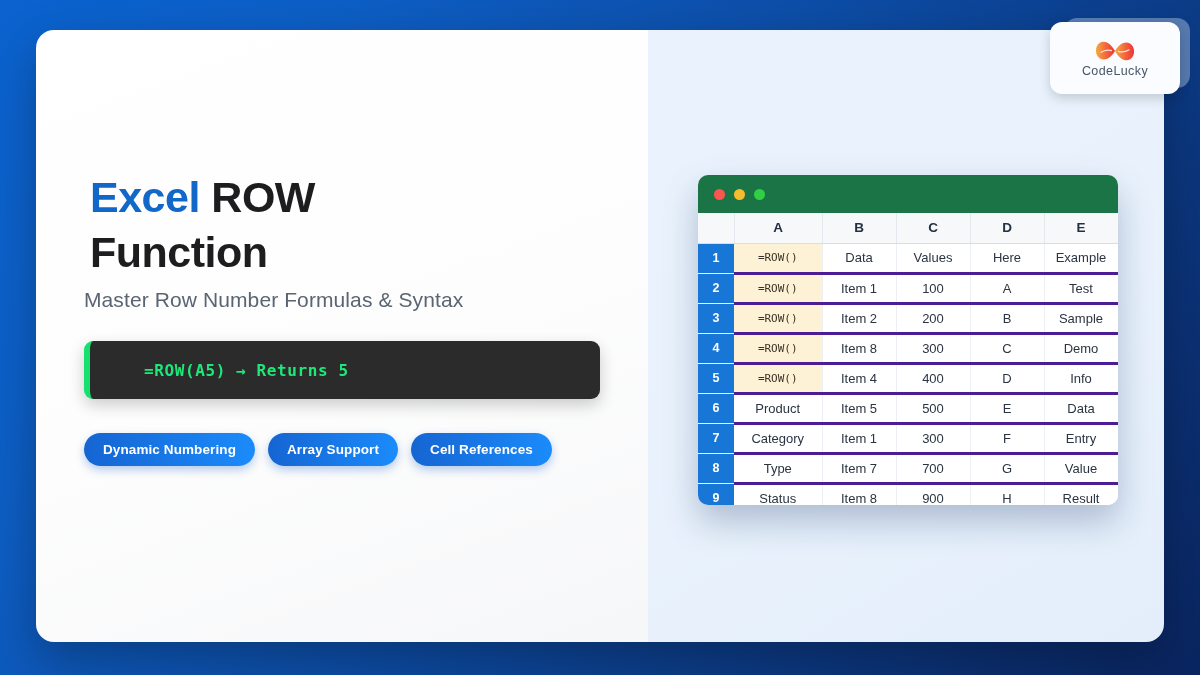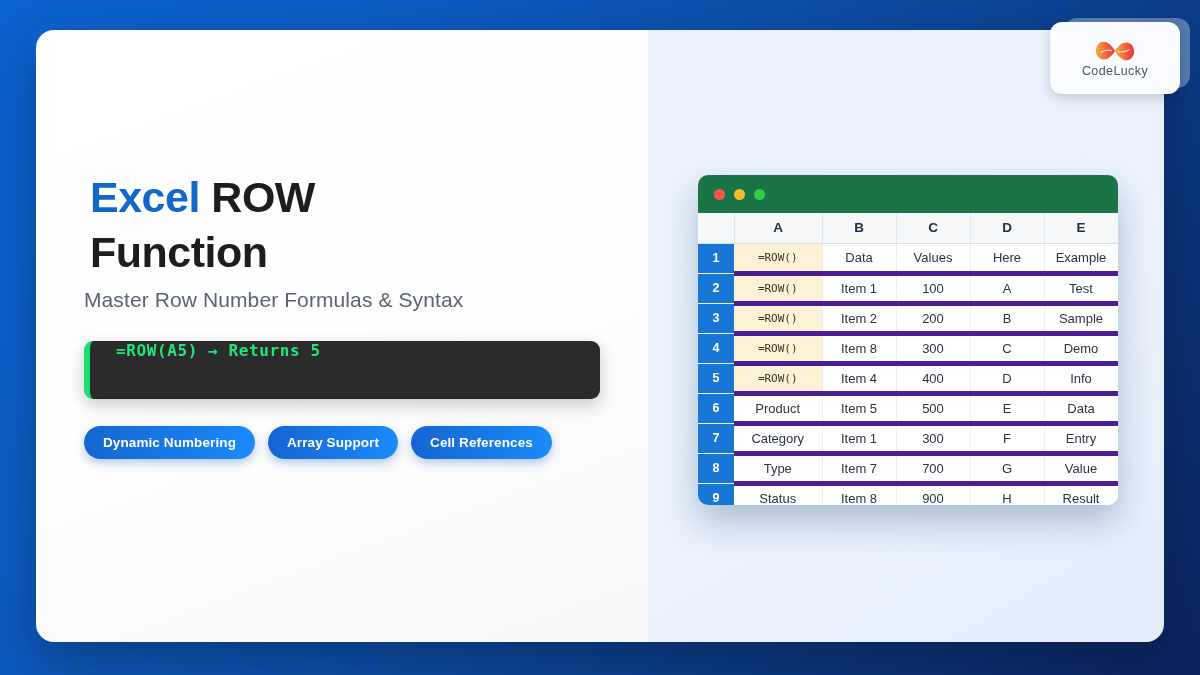--- a/index.html
+++ b/index.html
@@ -37,36 +37,37 @@
   #headline .hl-blue{ color:#1268c8; }
   #subtitle{
     margin-top:8px; font-size:21px; color:#5a6472; font-weight:normal;
     letter-spacing:.1px;
   }
 
   #code-block{
     margin-top:29px; width:516px; height:58px;
     background:#2b2b2b; border-radius:9px;
     border-left:6px solid #16e06e;
-    display:flex; 
+    display:flex; align-items:center;
     box-shadow:0 6px 16px rgba(0,0,0,.20);
+    padding-left:28px;
   }
   #code-text{
     font-family:"DejaVu Sans Mono", monospace;
     font-size:16px; font-weight:bold; color:#1ee87a;
     padding-left:26px; letter-spacing:.6px; white-space:pre;
   }
 
   #pills{ margin-top:27px; display:flex; flex-wrap:wrap; gap:13px; width:470px; }
   .pill{
     background:linear-gradient(90deg,#1565d2 0%,#1b8bfb 100%);
     color:#fff; font-size:13.5px; font-weight:bold;
     padding:9px 19px; border-radius:40px;
     box-shadow:0 4px 10px rgba(17,90,200,.30);
-    white-space:nowrap; letter-spacing:.1px;
+    white-space:nowrap; letter-spacing:.1px;margin-top:7px;
   }
 
   
   #sheet{
     position:absolute; left:50px; top:145px;
     width:420px; height:330px;
     border-radius:10px; overflow:hidden;
     box-shadow:0 16px 34px rgba(20,50,100,.28);
     background:#fff;
   }
@@ -87,21 +88,21 @@
     font-size:13.5px; font-weight:bold;
     border-right:1px solid #e3e7ee; border-bottom:1px solid #d8dde6;
   }
   #grid th.corner{ background:#f7f8fa; border-right:1px solid #e3e7ee; border-bottom:1px solid #d8dde6; }
   #grid td.rowhead{
     background:#1877d6; color:#fff; font-size:12.5px; font-weight:bold;
     text-align:center; height:30px; border-bottom:1px solid #f0f2f5;
   }
   #grid td.cell{
     height:30px; text-align:center; font-size:13px; color:#2b3441;
-    border-right:1px solid #eceff4; border-bottom:5px solid #4c1d95;
+    border-right:1px solid #eceff4; border-bottom:3px solid #4c1d95;
     background:#fff; overflow:hidden; white-space:nowrap;
   }
   #grid td.cell.formula{
     background:#fdf2d5; font-family:"DejaVu Sans Mono", monospace;
     font-size:11px; color:#3a3226; font-weight:normal;
   }
 
   
   #logo-back{
     position:absolute; right:10px; top:18px; width:126px; height:70px;

